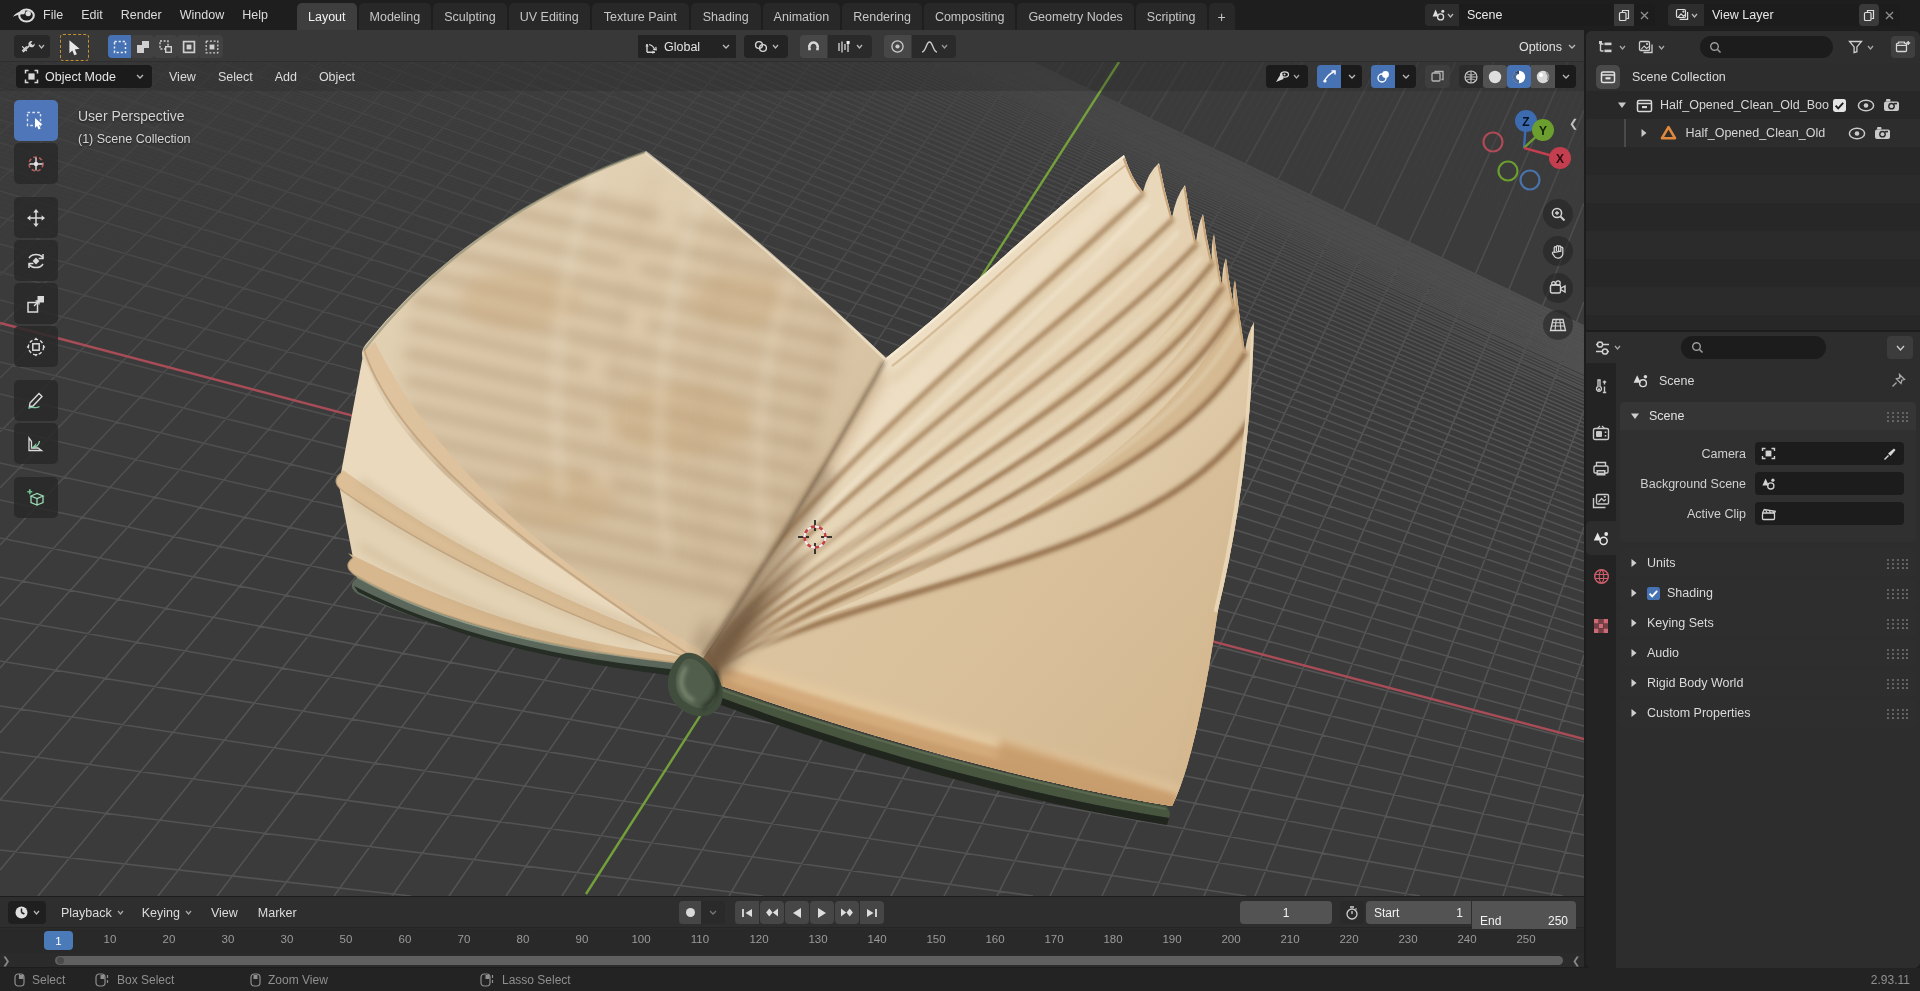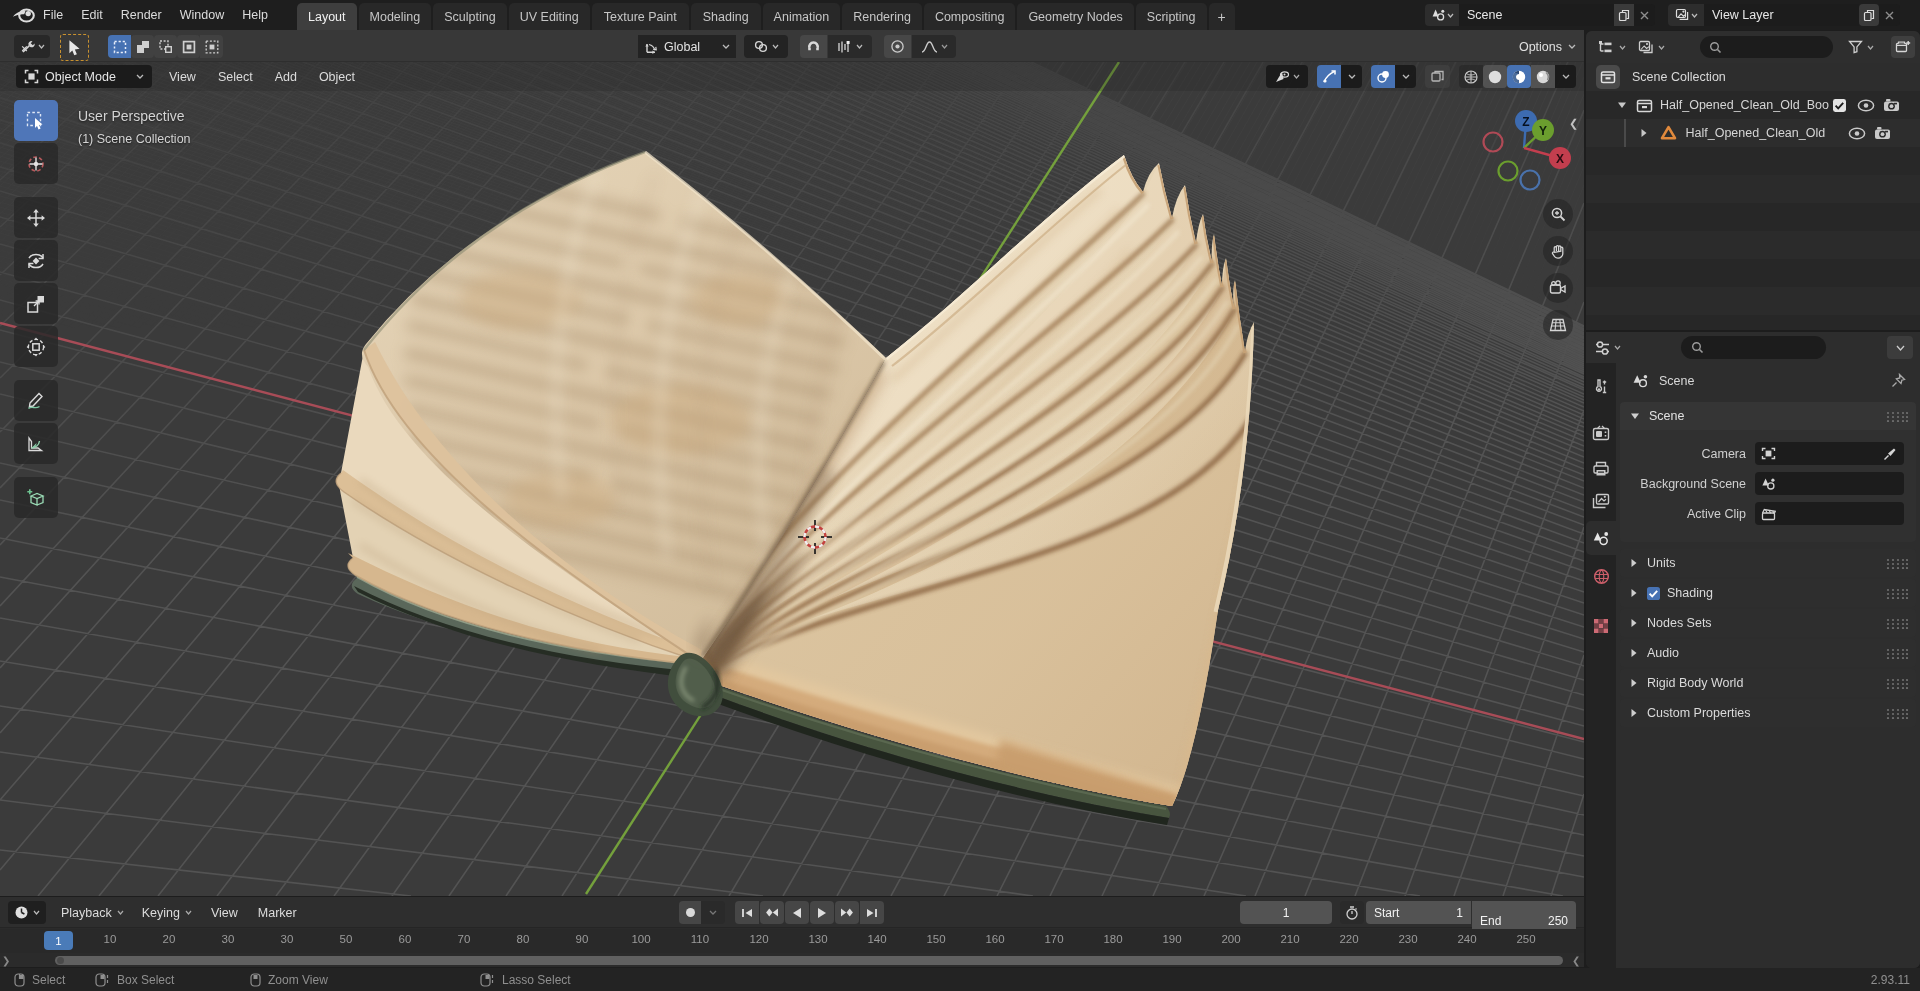--- a/index.html
+++ b/index.html
@@ -1163,21 +1163,21 @@
               <circle cx="7" cy="10" r="1.1"></circle>
               <circle cx="12" cy="10" r="1.1"></circle>
               <circle cx="17" cy="10" r="1.1"></circle>
               <circle cx="21" cy="10" r="1.1"></circle>
             </svg>
       </div>
       <div class="cpanel" style="top:246px;">
         <svg class="arr" width="8" height="10" viewBox="0 0 8 10">
               <path d="M1.5 1l5 4-5 4Z" fill="#cfcfcf"></path>
             </svg>
-            <span>Nodes Sets</span>
+            <span>Keying Sets</span>
         <svg class="grip" width="22" height="11" viewBox="0 0 22 11" fill="#6f6f6f">
               <circle cx="2" cy="2" r="1.1"></circle>
               <circle cx="7" cy="2" r="1.1"></circle>
               <circle cx="12" cy="2" r="1.1"></circle>
               <circle cx="17" cy="2" r="1.1"></circle>
               <circle cx="21" cy="2" r="1.1"></circle>
               <circle cx="2" cy="6" r="1.1"></circle>
               <circle cx="7" cy="6" r="1.1"></circle>
               <circle cx="12" cy="6" r="1.1"></circle>
               <circle cx="17" cy="6" r="1.1"></circle>

